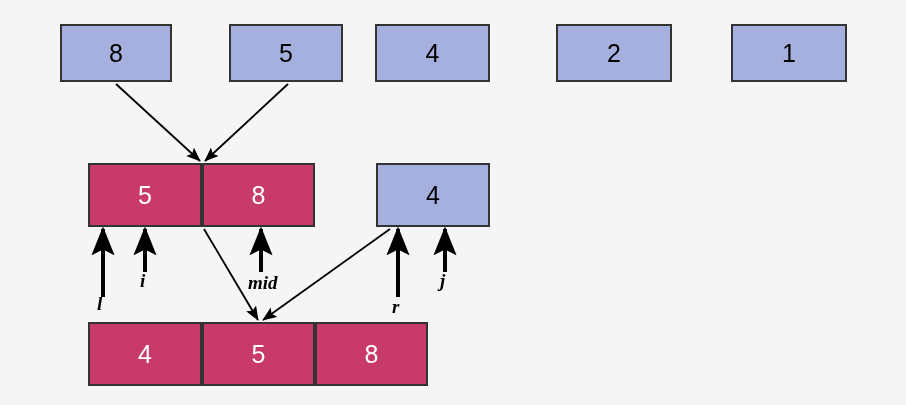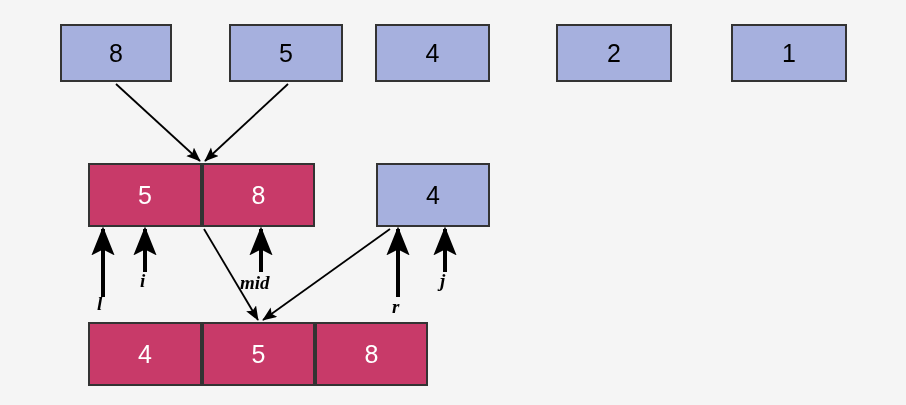--- a/index.html
+++ b/index.html
@@ -99,18 +99,18 @@
       <div class="cell crimson" style="left: 88px; top: 163px; width: 114px; height: 64px;">5</div>
       <div class="cell crimson" style="left: 202px; top: 163px; width: 113px; height: 64px;">8</div>
       <div class="cell blue" style="left: 376px; top: 163px; width: 114px; height: 64px;">4</div>
       <div class="cell crimson" style="left: 88px; top: 322px; width: 114px; height: 64px;">4</div>
       <div class="cell crimson" style="left: 202px; top: 322px; width: 113px; height: 64px;">5</div>
       <div class="cell crimson" style="left: 315px; top: 322px; width: 113px; height: 64px;">8</div>
     </div>
   <div id="label-layer">
       <div class="ptr-label" style="left: 97px; top: 293px;">l</div>
       <div class="ptr-label" style="left: 140px; top: 270px;">i</div>
-      <div class="ptr-label" style="left: 240px; top: 272px;">mid</div>
+      <div class="ptr-label" style="left: 248px; top: 272px;">mid</div>
       <div class="ptr-label" style="left: 392px; top: 296px;">r</div>
       <div class="ptr-label" style="left: 440px; top: 270px;">j</div>
     </div>
 
 </div>
 
 </body></html>

